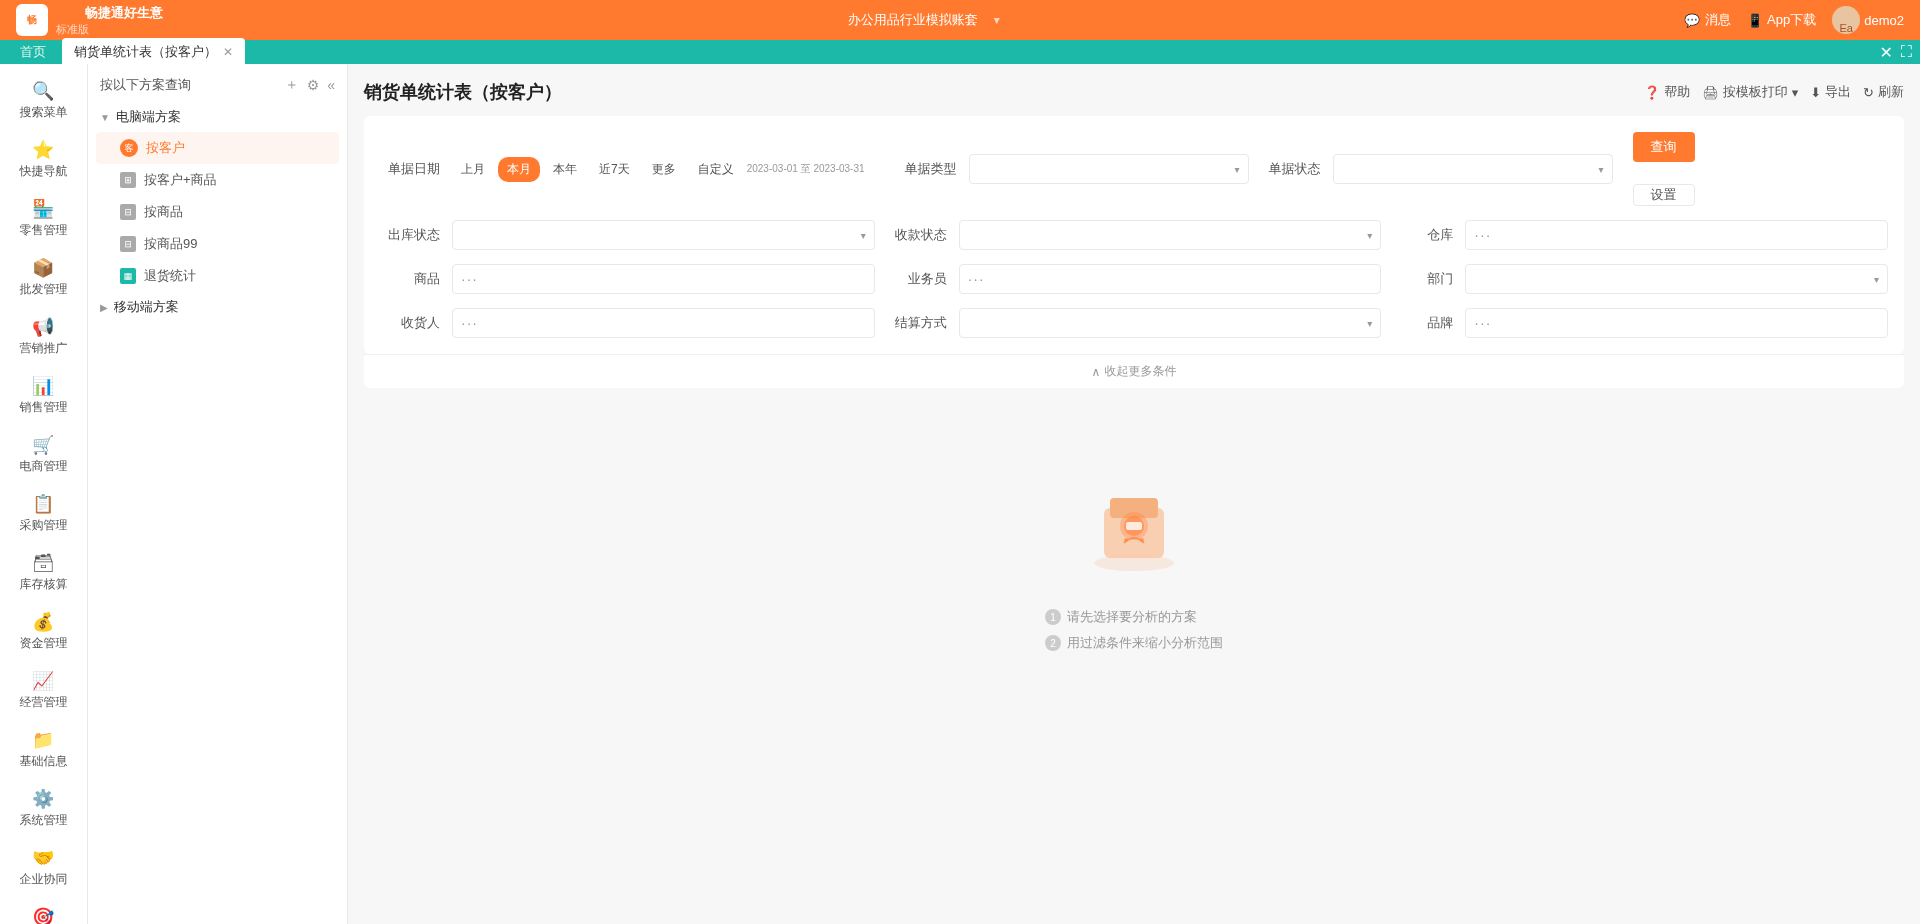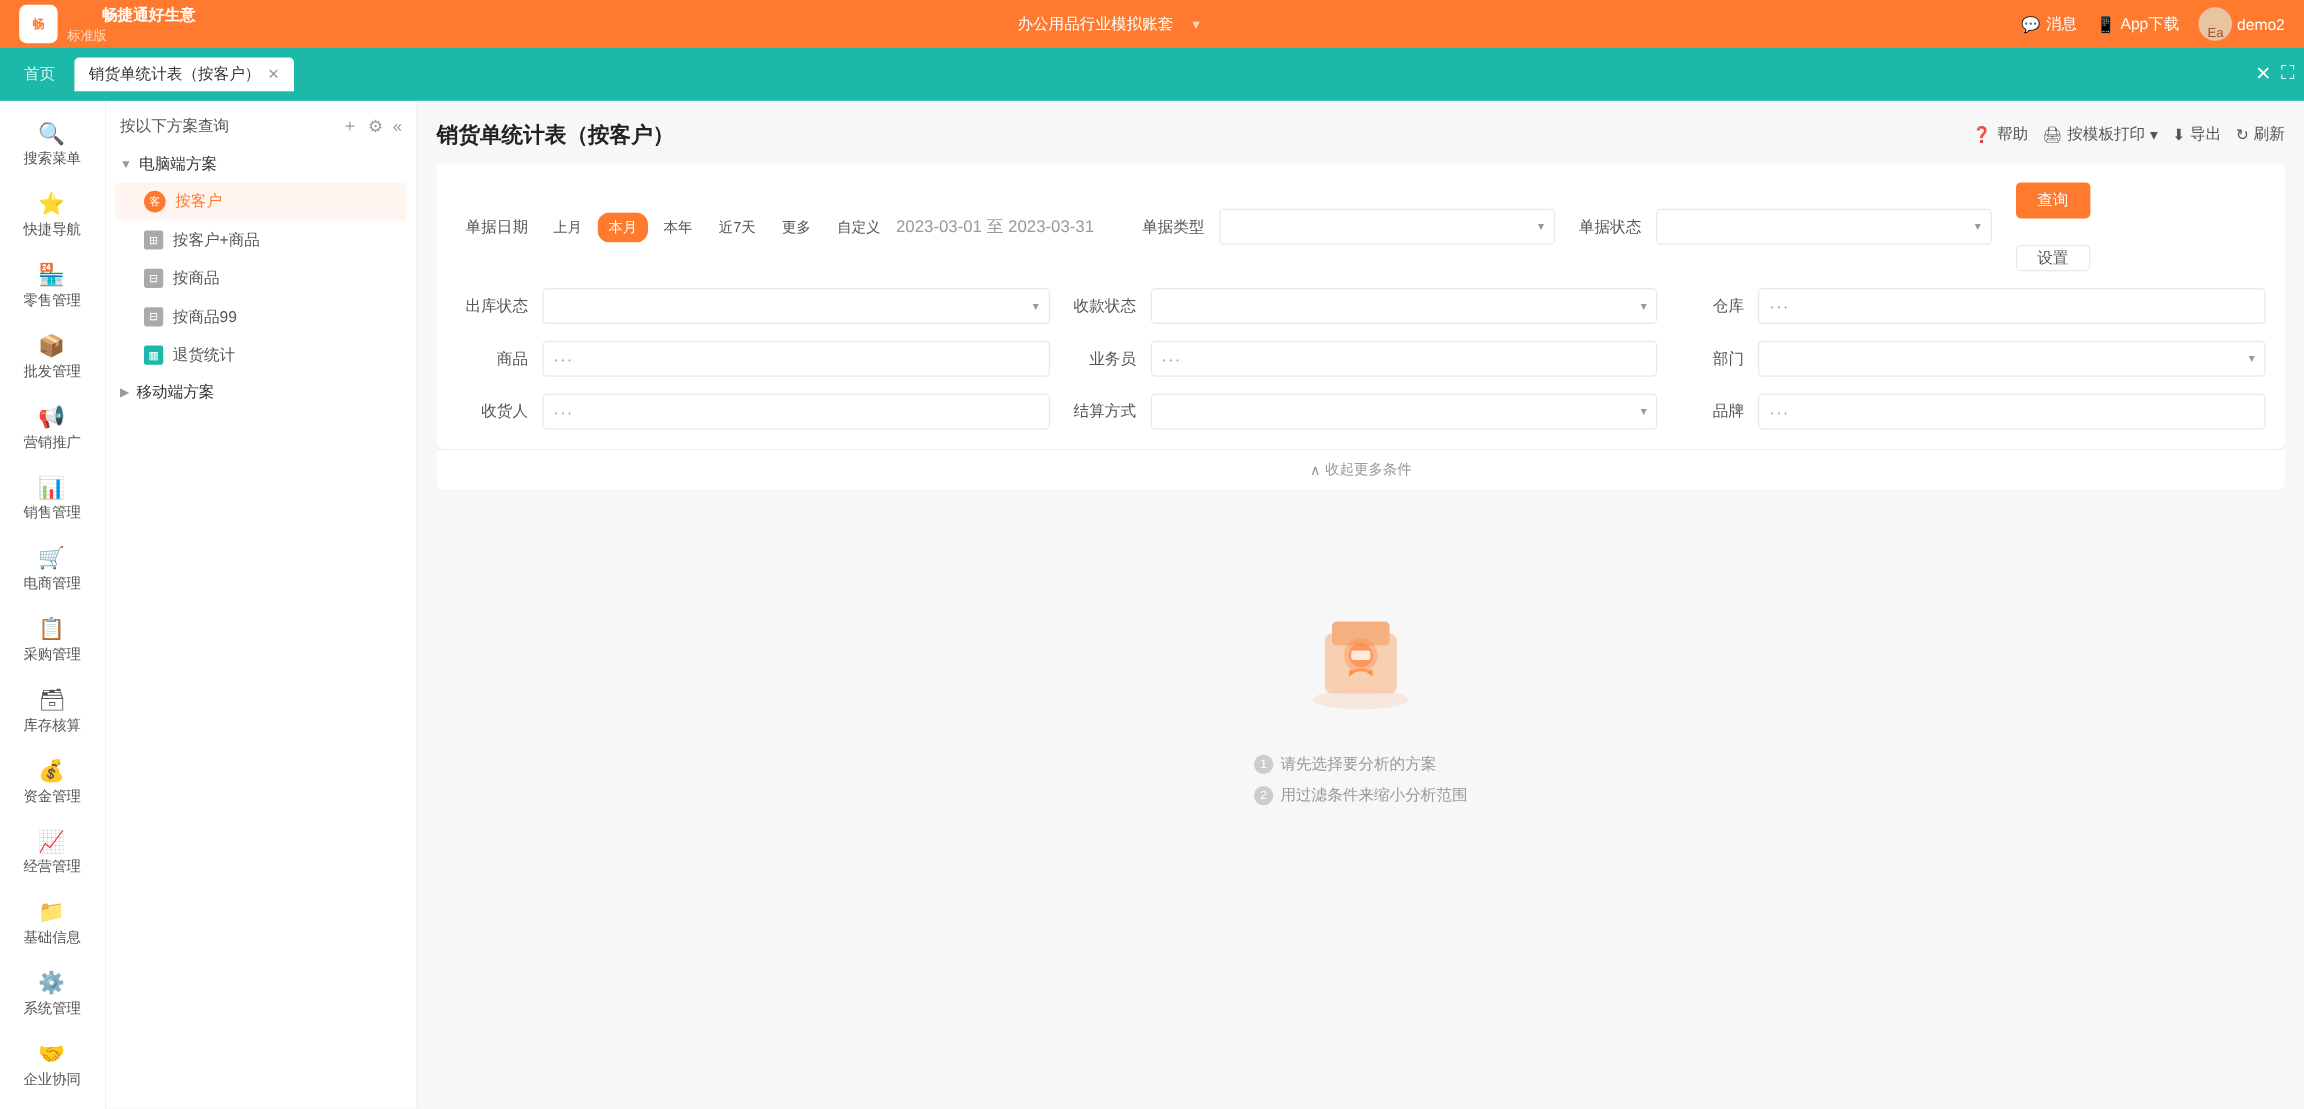--- a/index.html
+++ b/index.html
@@ -21,21 +21,21 @@
     .top-bar-left { display: flex; align-items: center; gap: 8px; }
     .top-bar-logo { width: 32px; height: 32px; background: #fff; border-radius: 6px; display: flex; align-items: center; justify-content: center; }
     .top-bar-logo span { color: #ff7a2f; font-size: 10px; font-weight: bold; }
     .top-bar-center { display: flex; align-items: center; gap: 16px; }
     .top-bar-right { display: flex; align-items: center; gap: 16px; color: #fff; font-size: 13px; }
     .top-bar-right-item { display: flex; align-items: center; gap: 4px; cursor: pointer; }
     .avatar { width: 28px; height: 28px; border-radius: 50%; background: #e8c4a0; display: flex; align-items: flex-end; justify-content: center; font-size: 11px; color: #a0522d; }
 
     
     .tab-bar {
-      height: 44px;
+      height: 24px;
       background: #1cb8a8;
       display: flex;
       align-items: center;
       padding: 0 8px;
       gap: 4px;
       flex-shrink: 0;
     }
     .tab {
       height: 28px;
       padding: 0 12px;
@@ -180,21 +180,21 @@
     .date-filter { display: flex; align-items: center; gap: 4px; }
     .date-btn {
       padding: 3px 8px;
       border-radius: 3px;
       cursor: pointer;
       font-size: 12px;
       color: #555;
       border: 1px solid transparent;
     }
     .date-btn.active { background: #ff7a2f; color: #fff; border-radius: 10px; }
-    .date-range { font-size: 14px; color: #999; }
+    .date-range { font-size: 10px; color: #999; }
 
     
     .select-field {
       flex: 1;
       border: 1px solid #e8e8e8;
       border-radius: 4px;
       height: 30px;
       padding: 0 8px;
       display: flex;
       align-items: center;

